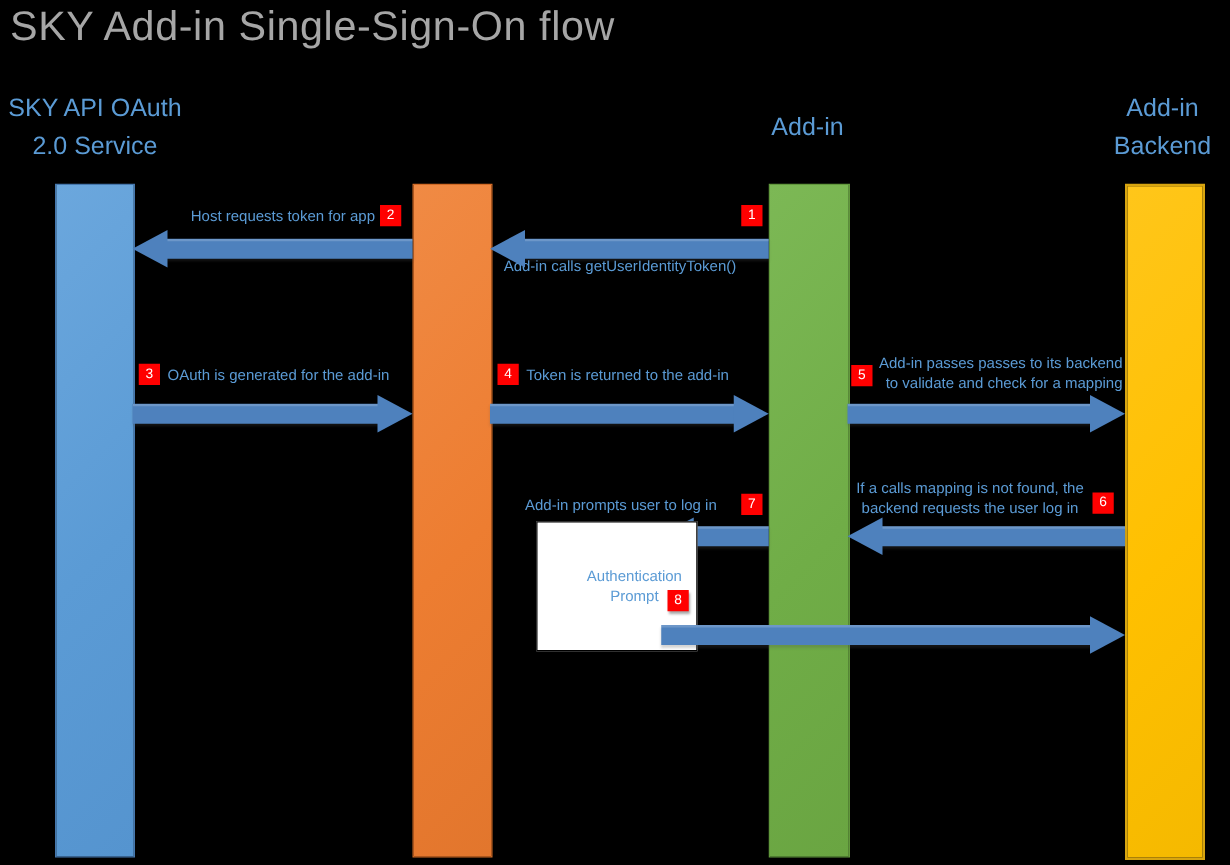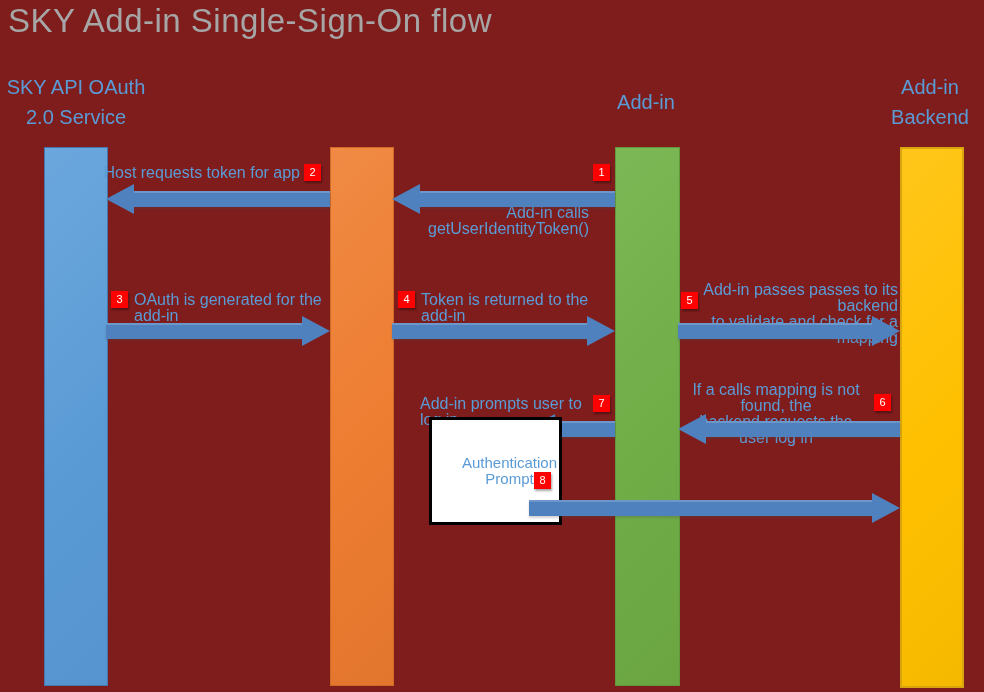--- a/index.html
+++ b/index.html
@@ -1,19 +1,19 @@
 <!DOCTYPE html>
 <html><head>
 <meta charset="utf-8">
 <style>
   html,body{margin:0;padding:0;background:#ffffff;}
   .canvas{
     position:relative;
     width:984px;height:692px;
-    background:#7f1d1d;
+    background:#000000;
     font-family:"Liberation Sans", sans-serif;
     overflow:hidden;
   }
   .title{
     position:absolute;left:8px;top:2px;
     font-size:33px;font-weight:400;color:#a6a6a6;
     letter-spacing:0.5px;white-space:nowrap;
   }
   .lane-label{
     position:absolute;width:200px;text-align:center;
@@ -32,33 +32,33 @@
     position:absolute;top:7px;height:16px;background:#4e81bd;
     box-shadow:inset 0 2px 0 rgba(255,255,255,0.18), 0 2px 2px rgba(80,80,80,0.25);
   }
   .arrow.right .shaft{left:0;right:27px;}
   .arrow.left  .shaft{left:27px;right:0;}
   .arrow .head{position:absolute;top:0;width:0;height:0;
     border-top:15px solid transparent;border-bottom:15px solid transparent;}
   .arrow.right .head{right:0;border-left:28px solid #4e81bd;}
   .arrow.left  .head{left:0;border-right:28px solid #4e81bd;}
   .msg-label{
-    position:absolute;font-size:16px;line-height:16px;color:#5b9bd5;
+    position:absolute;font-size:12px;line-height:16px;color:#5b9bd5;
     white-space:pre-line;z-index:2;
   }
   .badge{
     position:absolute;width:17px;height:17px;background:#ff0000;
     color:#ffffff;font-size:11px;line-height:17px;text-align:center;
     box-shadow:1px 2px 2px rgba(0,0,0,0.35);z-index:4;
   }
   .prompt-box{
     position:absolute;left:429px;top:417px;width:99px;height:102px;
-    background:#ffffff;border:3px solid #000000;z-index:2;
+    background:#ffffff;border:1px solid #000000;z-index:2;
     display:flex;align-items:center;justify-content:center;
-    font-size:15px;line-height:16px;color:#5b9bd5;text-align:center;
+    font-size:12px;line-height:16px;color:#5b9bd5;text-align:center;
     white-space:pre-line;
     padding-left:28px;
   }
 </style>
 </head>
 <body>
 
 <div class="canvas">
 
   <div class="title">SKY Add-in Single-Sign-On flow</div>

